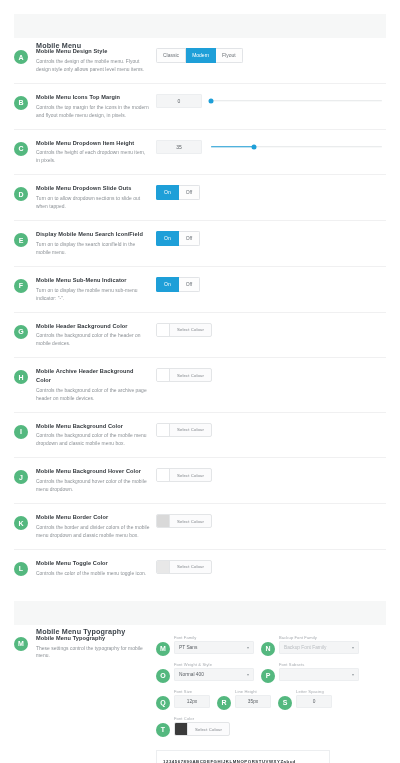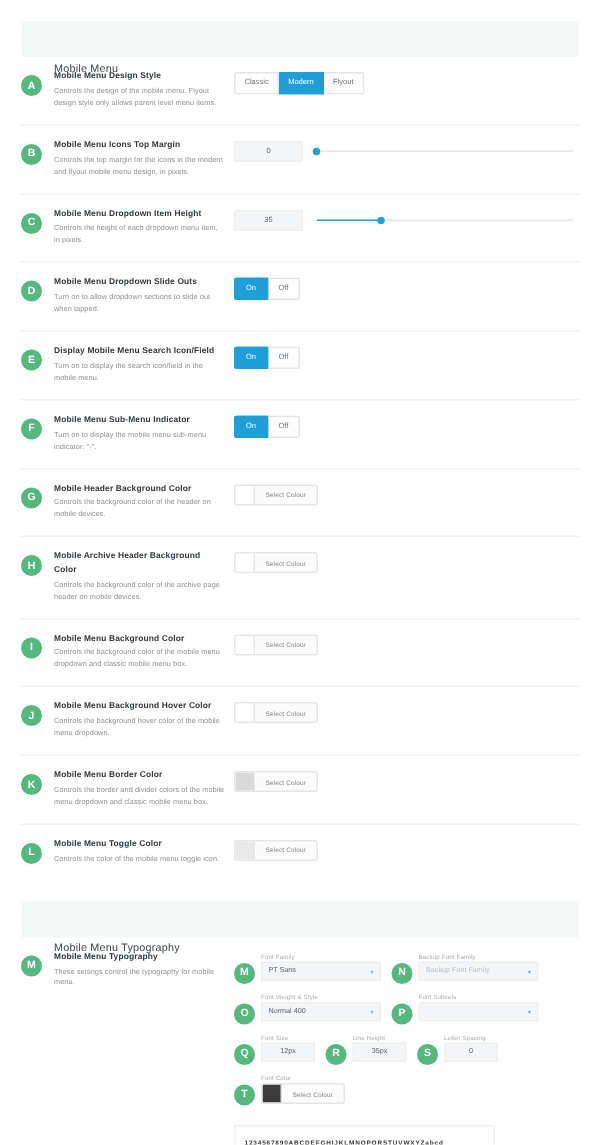--- a/index.html
+++ b/index.html
@@ -16,21 +16,21 @@
   .section-bar {
     margin: 14px 14px 0 14px;
     background: #f6f7f7;
     height: 24px;
     display: flex;
     align-items: center;
     padding-left: 22px;
   }
   .section-bar .title {
     font-size: 7.2px;
-    font-weight: 400;
+    font-weight: 700;
     color: #3c434a;
     letter-spacing: .15px;
     margin-top: 38px;
   }
 
   
   .rows { padding: 0 14px; }
   .row {
     display: flex;
     align-items: flex-start;

